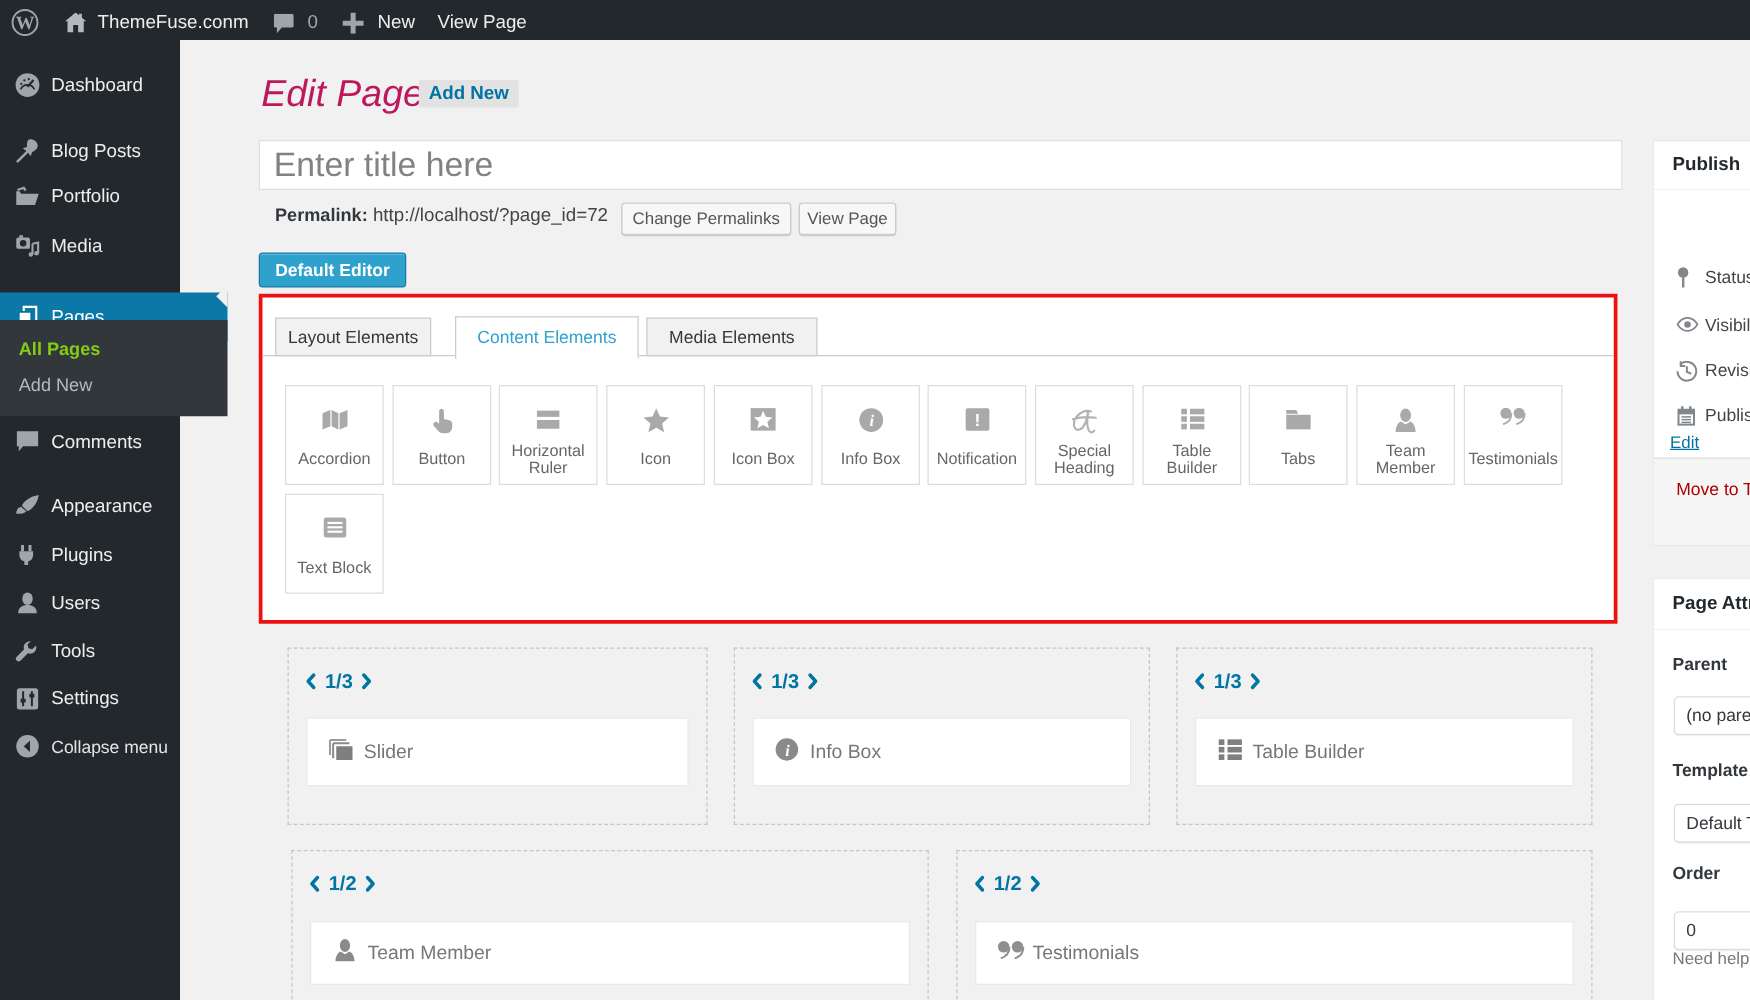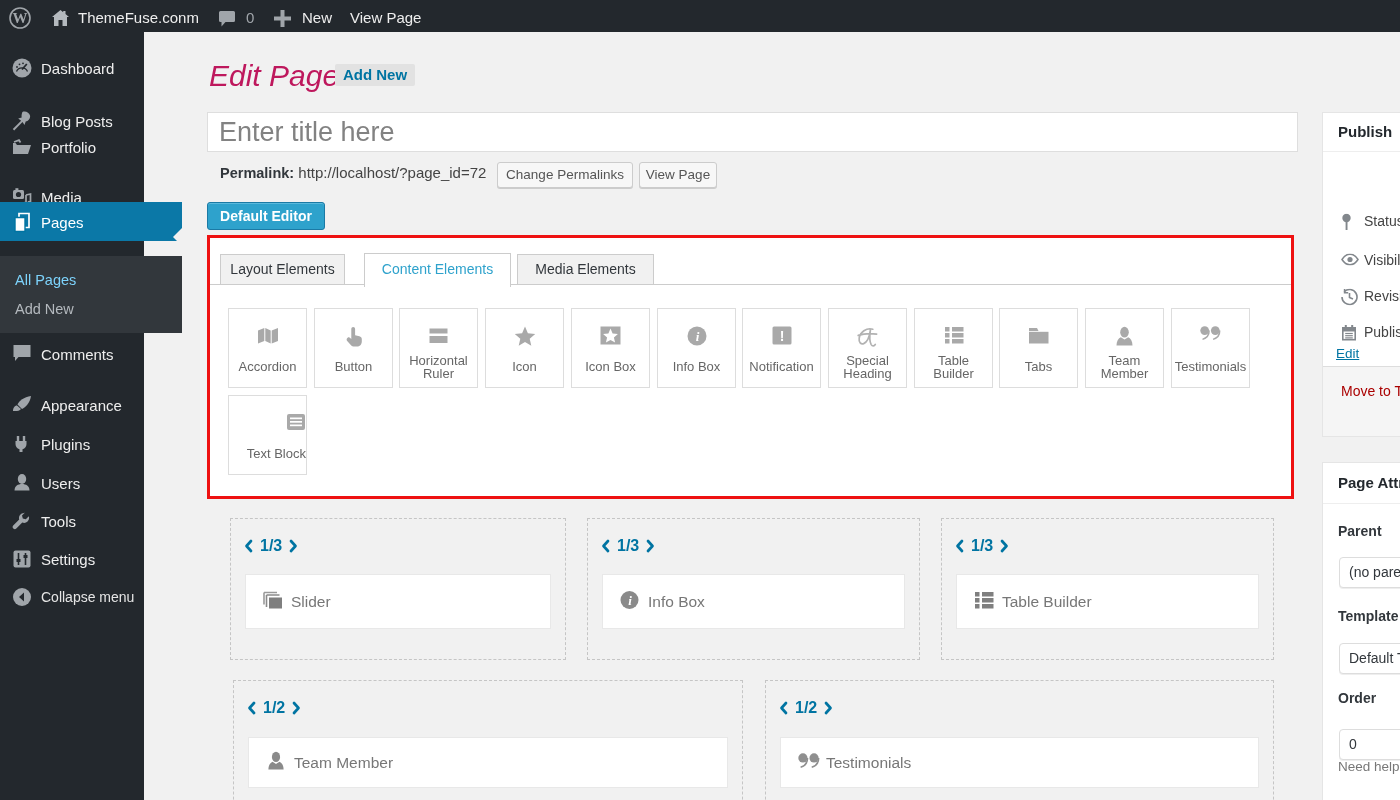--- a/index.html
+++ b/index.html
@@ -110,47 +110,47 @@
           <circle cx="11" cy="5.3" r="0.9" fill="#23282d"></circle>
         </svg></span>
       <span class="lb">Dashboard</span>
     </div>
   <div class="mi" style="top:70px;">
       <span class="ic"><svg width="20" height="20" viewBox="0 0 20 20">
           <path d="M10.4 0.9 c3 -1.6 7 0.8 7.6 3.5 c0.7 3 -1.6 5.6 -4.3 6.1 l-1.2 3.4 l-2 -2.8 l-8.3 8.3 l-1.4 -1.4 l8.3 -8.3 l-2.9 -2.1 l3.5 -1 c-0.5 -2.3 0.3 -4.4 0.7 -5.7 z" fill="#a0a5aa"></path>
         </svg></span>
       <span class="lb">Blog Posts</span>
     </div>
-  <div class="mi" style="top:96px;">
+  <div class="mi" style="top:106px;">
       <span class="ic"><svg width="20" height="20" viewBox="0 0 20 20">
           <path d="M1 6 L1 17 L16 17 L19 8 L5 8 L3.5 6 Z" fill="#a0a5aa"></path>
           <path d="M2 5 L7 3.2 L8.5 5.4" stroke="#a0a5aa" stroke-width="1.8" fill="none"></path>
         </svg></span>
       <span class="lb">Portfolio</span>
     </div>
   <div class="mi" style="top:146px;">
       <span class="ic"><svg width="20" height="20" viewBox="0 0 20 20">
           <rect x="1" y="3" width="11" height="9" rx="1.5" fill="#a0a5aa"></rect>
           <rect x="3.4" y="1.2" width="3" height="2" fill="#a0a5aa"></rect>
           <circle cx="6.5" cy="7.5" r="2.6" fill="#23282d"></circle>
           <path d="M14 8 L18.5 7 L18.5 15.5 M14 8 L14 16.5" stroke="#a0a5aa" stroke-width="1.7" fill="none"></path>
           <circle cx="12.7" cy="16.5" r="1.8" fill="#a0a5aa"></circle>
           <circle cx="17.2" cy="15.5" r="1.8" fill="#a0a5aa"></circle>
         </svg></span>
       <span class="lb">Media</span>
     </div>
-  <div class="mi" id="pages-item" style="top:170px;padding-left:32px;">
+  <div class="mi" id="pages-item" style="top:202px;padding-left:32px;">
       <span class="ic"><svg width="21" height="21" viewBox="0 0 21 21">
           <path d="M7 1.5 h10 v14 h-10 z" fill="none" stroke="#fff" stroke-width="1.7"></path>
           <path d="M3 5.5 h10 v14 h-10 z" fill="#fff" stroke="#0074a2" stroke-width="1.4"></path>
         </svg></span>
       <span class="lb">Pages</span>
     </div>
   <div id="submenu">
-    <span class="smi" style="top:24px; color:#7dd3fc; font-weight:normal;">All Pages</span>
+    <span class="smi" style="top:24px; color:#84cc16; font-weight:bold;">All Pages</span>
     <span class="smi" style="top:53px;">Add New</span>
   </div>
   <div class="mi" style="top:303px;">
       <span class="ic"><svg width="20" height="20" viewBox="0 0 20 20">
           <path d="M1.5 1 h17 a0 0 0 0 1 0 0 v12 h-12 l-3.5 4 v-4 h-1.5 z" fill="#a0a5aa"></path>
         </svg></span>
       <span class="lb">Comments</span>
     </div>
   <div class="mi" style="top:354px;">
       <span class="ic"><svg width="20" height="20" viewBox="0 0 20 20">
@@ -293,21 +293,21 @@
       </div>
     <div class="card" style="left:961px; top:70px;">
         <span class="cic"><svg width="21" height="15" viewBox="0 0 21 15">
             <circle cx="4.7" cy="4.6" r="4.4" fill="#a9a9a9"></circle>
             <path d="M9.1 4.6 c0.1 4.5 -2.6 7.6 -6.6 8.8" stroke="#a9a9a9" stroke-width="1.5" fill="none"></path>
             <circle cx="15.3" cy="4.6" r="4.4" fill="#a9a9a9"></circle>
             <path d="M19.7 4.6 c0.1 4.5 -2.6 7.6 -6.6 8.8" stroke="#a9a9a9" stroke-width="1.5" fill="none"></path>
           </svg></span>
         <span class="clb"><span class="one">Testimonials</span></span>
       </div>
-    <div class="card" style="left:18px; top:157px;text-align:right;">
+    <div class="card" style="left:18px; top:157px;">
         <span class="cic"><svg width="20" height="18" viewBox="0 0 20 18">
             <rect x="1" y="1" width="18" height="16" rx="2" fill="#a9a9a9"></rect>
             <rect x="4" y="4.5" width="12" height="1.7" fill="#fff"></rect>
             <rect x="4" y="8" width="12" height="1.7" fill="#fff"></rect>
             <rect x="4" y="11.5" width="12" height="1.7" fill="#fff"></rect>
           </svg></span>
         <span class="clb"><span class="one">Text Block</span></span>
       </div>
   </div>
 </div>

